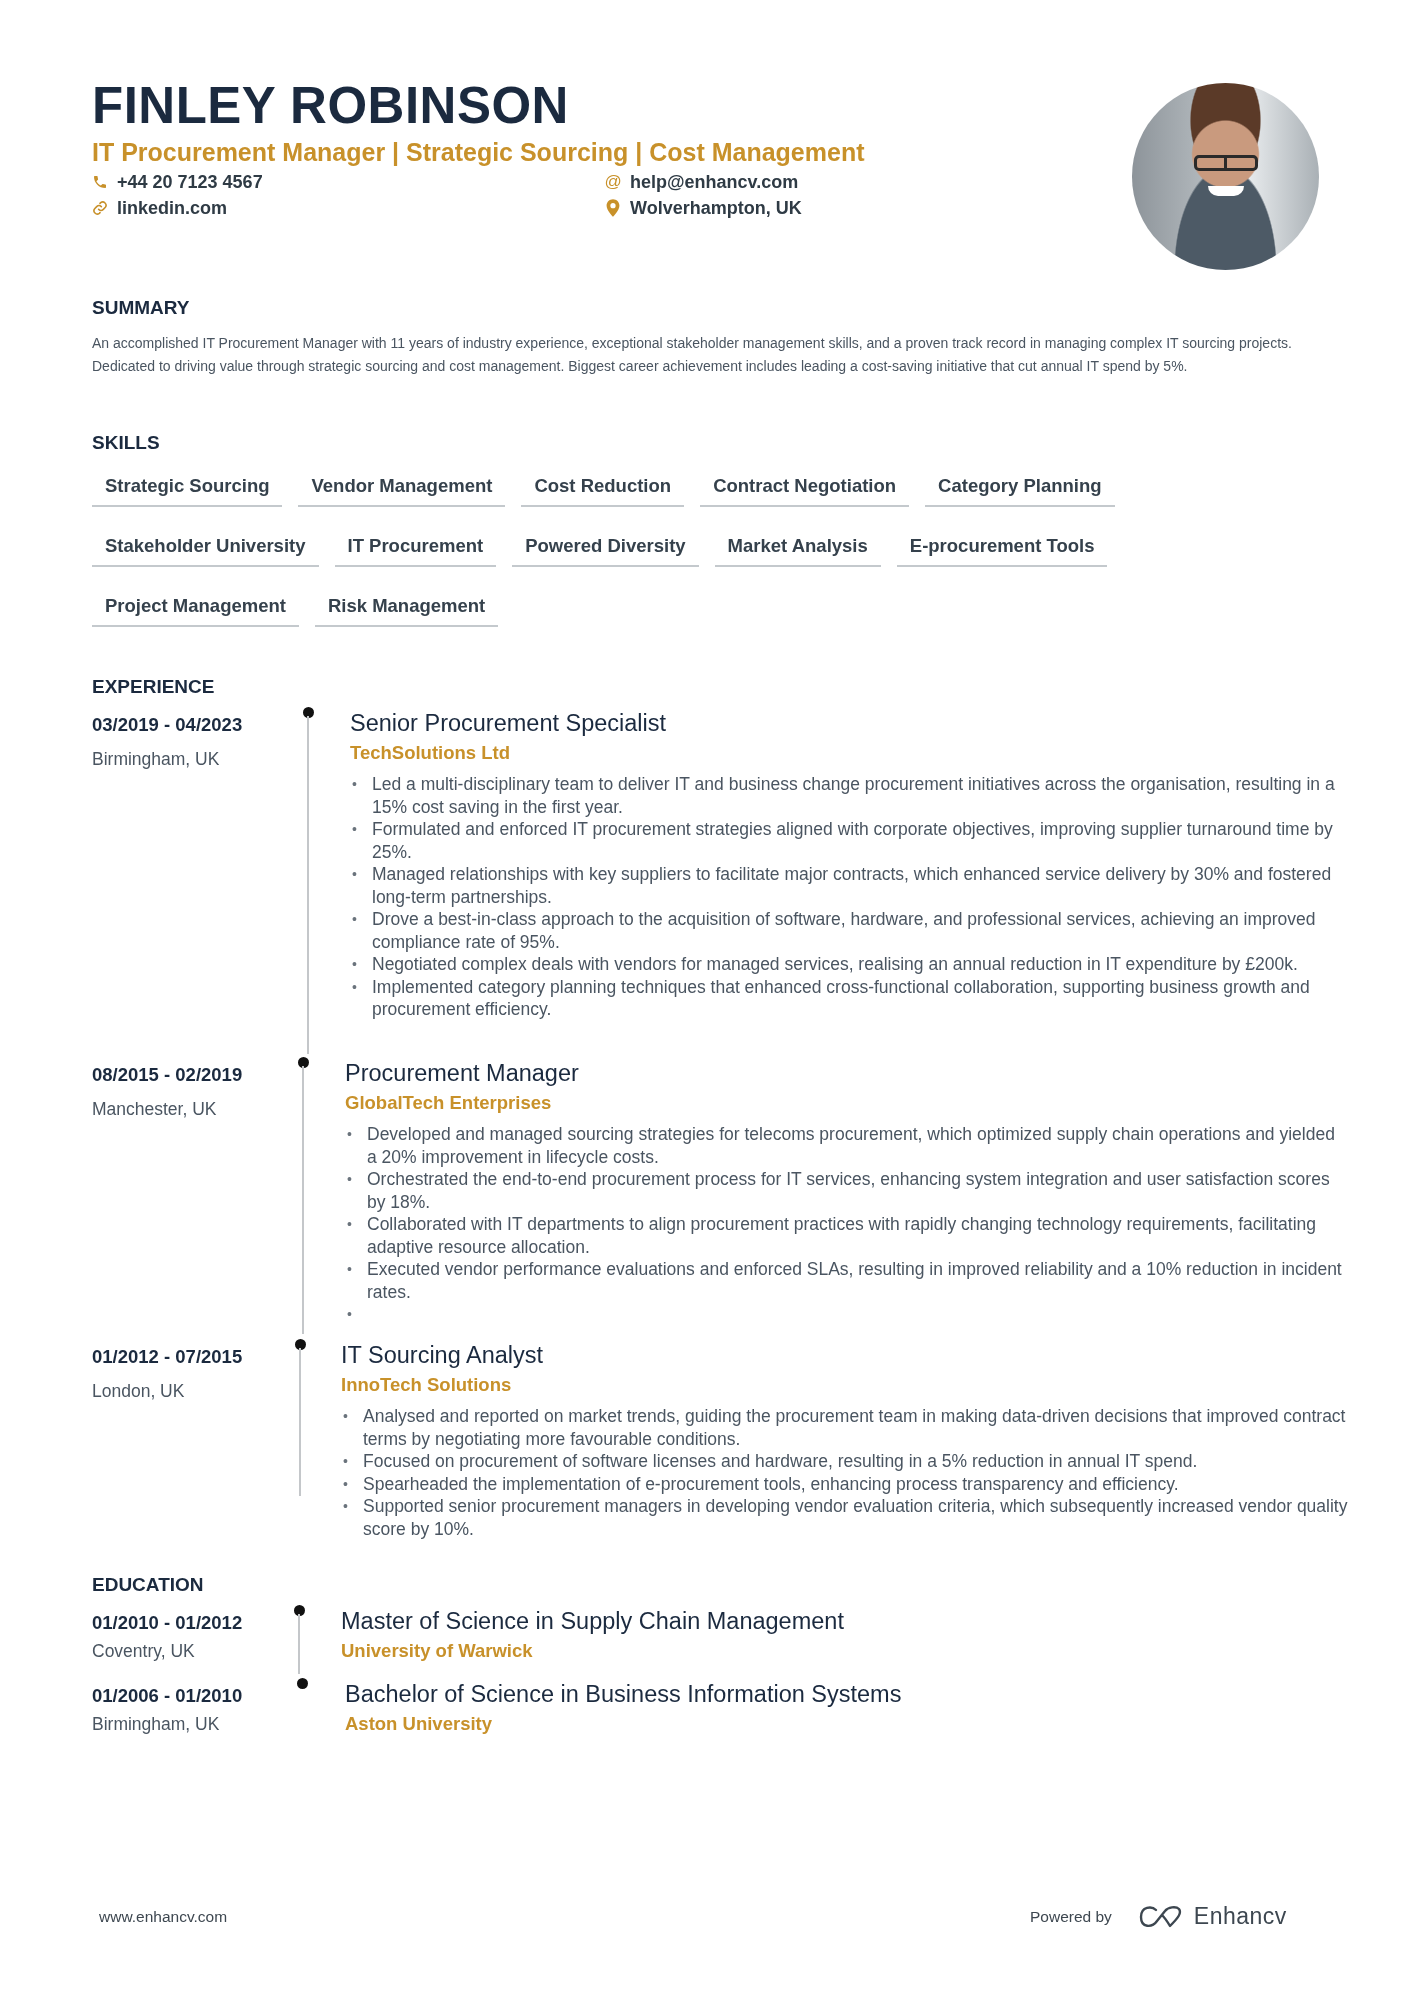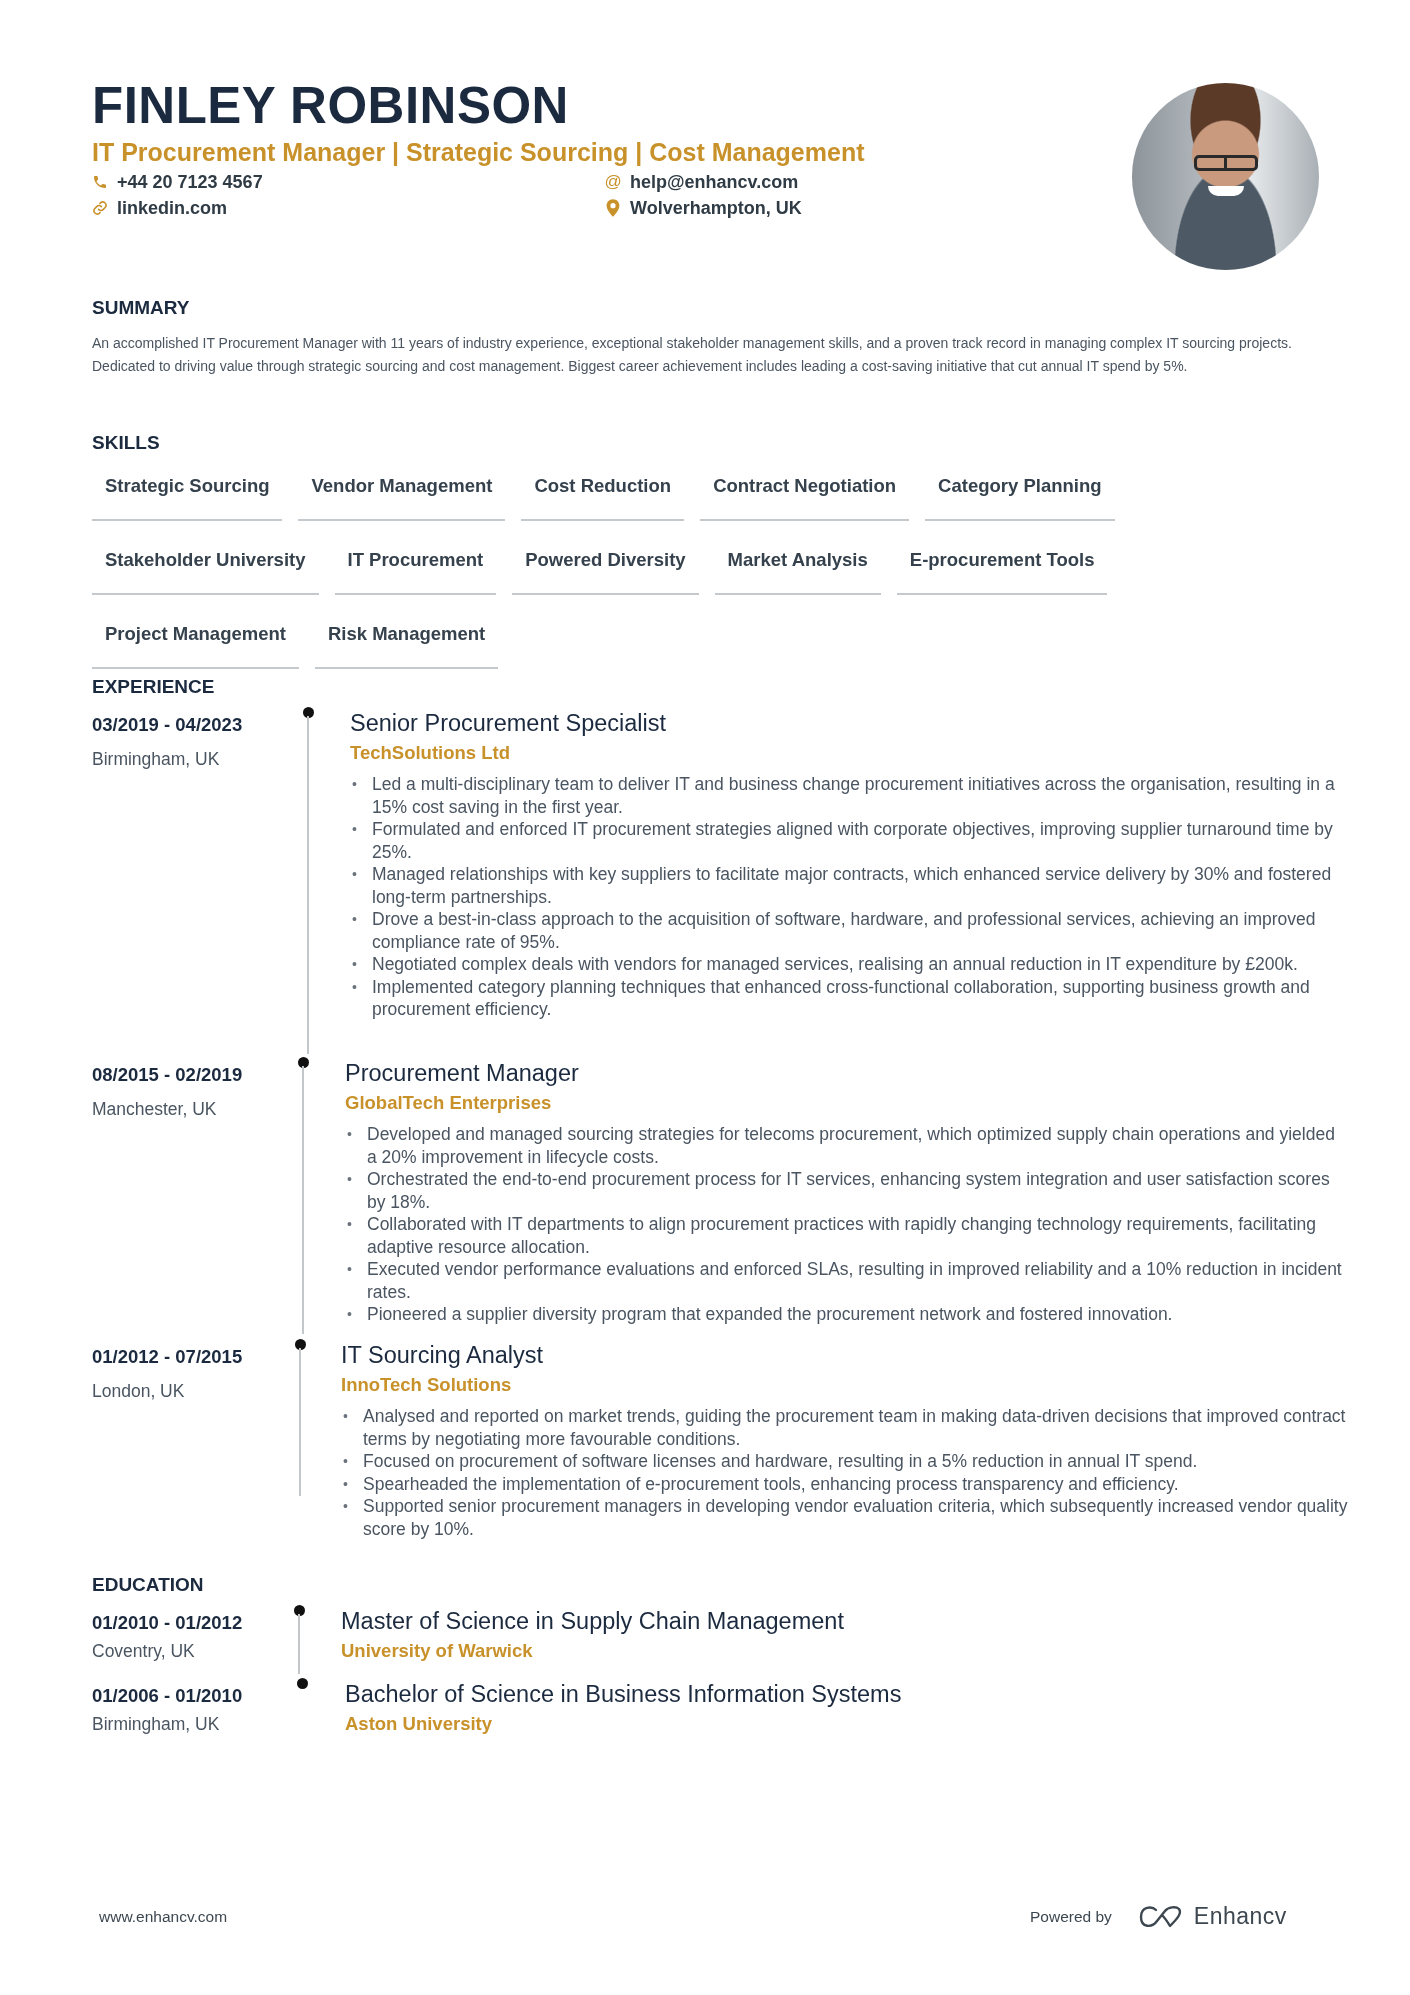--- a/index.html
+++ b/index.html
@@ -27,21 +27,21 @@
   .photo .glasses:after { content: ""; position: absolute; left: 27px; top: -3px; width: 4px; height: 16px; background: #fff0; border-left: 3px solid #2a2a2a; }
   .photo .smile { position: absolute; left: 76px; top: 103px; width: 36px; height: 10px; background: #fff; border-radius: 0 0 18px 18px; }
 
   
   .sec-title { position: absolute; left: 92px; font-size: 19px; font-weight: 700; color: #1b2a3f; line-height: 30px; }
 
   .summary-text { position: absolute; left: 92px; top: 332px; width: 1240px; font-size: 14px; line-height: 22.5px; color: #4a5561; }
 
   
   .skills { position: absolute; left: 92px; top: 470px; width: 1150px; display: flex; flex-wrap: wrap; column-gap: 16px; row-gap: 23px; }
-  .skill { padding: 6px 13px 23px 13px; border-bottom: 2px solid #c4c9cd; font-size: 18.5px; font-weight: 700; color: #35414c; line-height: 20px; white-space: nowrap; }
+  .skill { padding: 6px 13px 9px 13px; border-bottom: 2px solid #c4c9cd; font-size: 18.5px; font-weight: 700; color: #35414c; line-height: 20px; white-space: nowrap; }
 
   
   .entry { position: absolute; left: 92px; width: 1250px; }
   .entry .date { position: absolute; left: 0; top: 0; font-size: 18.5px; font-weight: 700; color: #1b2a3f; line-height: 22px; white-space: nowrap; }
   .entry .loc { position: absolute; left: 0; font-size: 17.5px; color: #4a5561; line-height: 22px; white-space: nowrap; }
   .entry .dot { position: absolute; width: 11px; height: 11px; border-radius: 50%; background: #111; }
   .entry .vline { position: absolute; width: 2px; background: #c4c7ca; }
   .entry .role { position: absolute; font-size: 23.5px; color: #1b2a3f; line-height: 28px; white-space: nowrap; }
   .entry .company { position: absolute; font-size: 18.5px; font-weight: 700; color: #c8912a; line-height: 22px; white-space: nowrap; }
   .entry ul { position: absolute; list-style: none; font-size: 17.5px; line-height: 22.5px; color: #4a5561; }
@@ -143,21 +143,21 @@
     <div class="loc" style="top:34px;">Manchester, UK</div>
     <div class="dot" style="left:206px; top:-7px;"></div>
     <div class="vline" style="left:210px; top:2px; height:268px;"></div>
     <div class="role" style="left:253px; top:-5px;">Procurement Manager</div>
     <div class="company" style="left:253px; top:28px;">GlobalTech Enterprises</div>
     <ul style="left:253px; top:59px; width:1000px;">
       <li><span class="b">•</span><span>Developed and managed sourcing strategies for telecoms procurement, which optimized supply chain operations and yielded a 20% improvement in lifecycle costs.</span></li>
       <li><span class="b">•</span><span>Orchestrated the end-to-end procurement process for IT services, enhancing system integration and user satisfaction scores by 18%.</span></li>
       <li><span class="b">•</span><span>Collaborated with IT departments to align procurement practices with rapidly changing technology requirements, facilitating adaptive resource allocation.</span></li>
       <li><span class="b">•</span><span>Executed vendor performance evaluations and enforced SLAs, resulting in improved reliability and a 10% reduction in incident rates.</span></li>
-      <li><span class="b">•</span><span>Pioneered a supplier diversity program that expanded the procurement network and fostered innovation.</span></li>
+      <li><span class="b">•</span></li>
     </ul>
   </div>
 
   <div class="entry" style="top:1346px;">
     <div class="date">01/2012 - 07/2015</div>
     <div class="loc" style="top:34px;">London, UK</div>
     <div class="dot" style="left:203px; top:-7px;"></div>
     <div class="vline" style="left:207px; top:2px; height:148px;"></div>
     <div class="role" style="left:249px; top:-5px;">IT Sourcing Analyst</div>
     <div class="company" style="left:249px; top:28px;">InnoTech Solutions</div>

